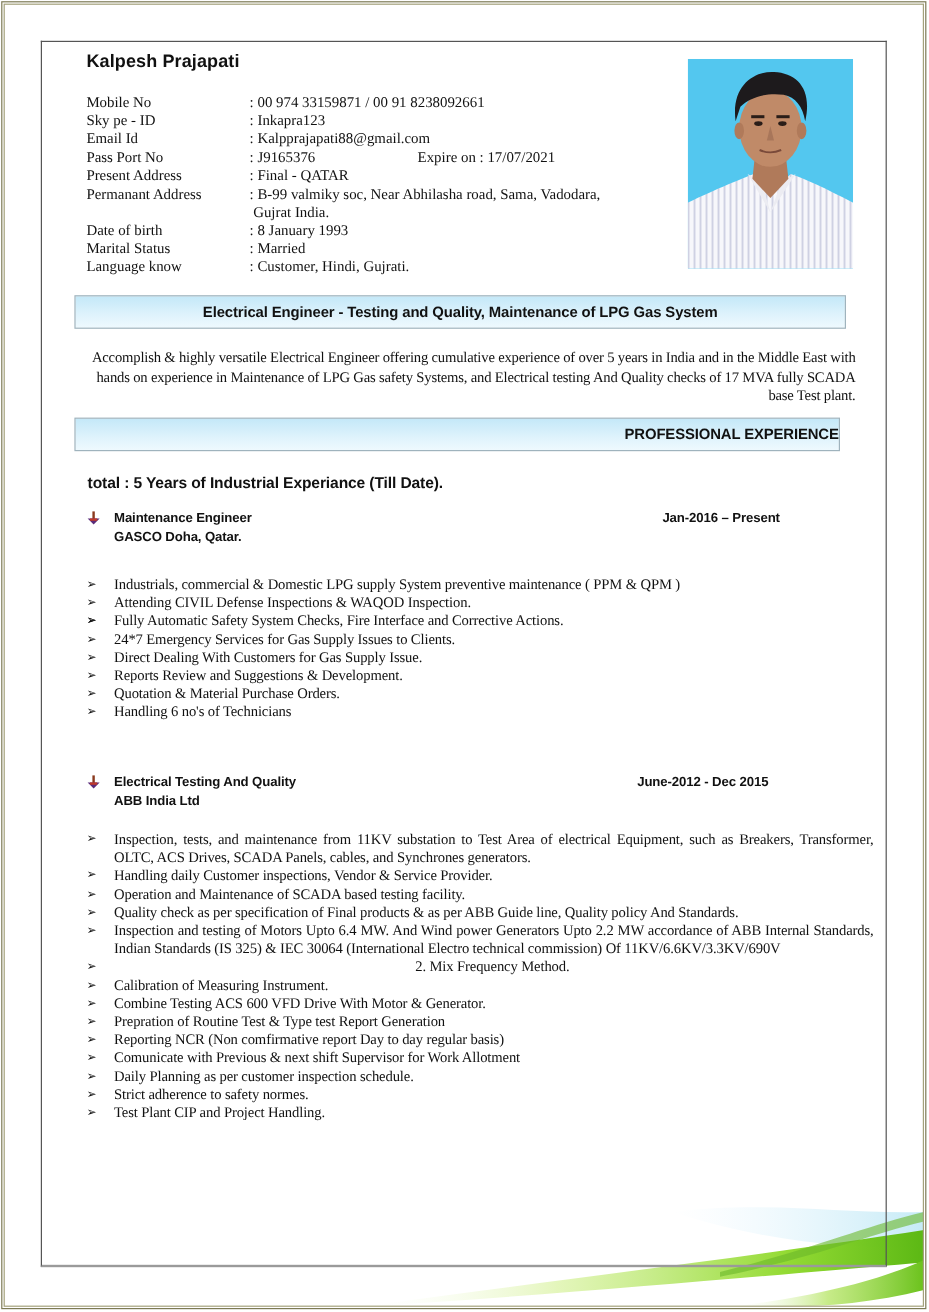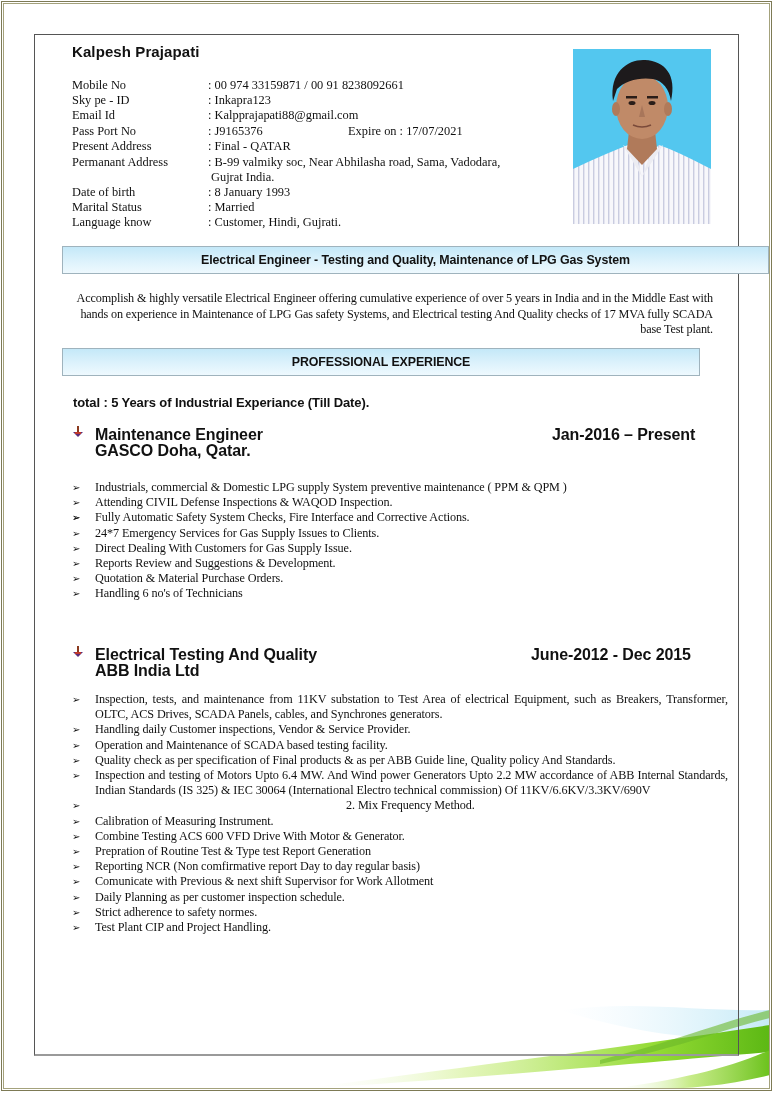--- a/index.html
+++ b/index.html
@@ -50,21 +50,21 @@
       position: absolute; left: 73px; top: 291px; width: 640px;
       line-height: 15.5px; font-size: 12.2px; text-align: right;
       letter-spacing: -0.15px;
     }
     .total {
       left: 73px; top: 395px; font-family: "Liberation Sans", "DejaVu Sans", sans-serif;
       font-weight: bold; font-size: 13px; letter-spacing: -0.1px;
     }
     .job-head {
       font-family: "Liberation Sans", "DejaVu Sans", sans-serif;
-      font-weight: bold; font-size: 16px; letter-spacing: -0.1px;
+      font-weight: bold; font-size: 11px; letter-spacing: -0.1px;
     }
     .job-icon {
       position: absolute; width: 12px; height: 12px;
     }
     .bullets { position: absolute; left: 72px; width: 656px; }
     .bullet {
       position: relative; padding-left: 23px; line-height: 15.2px;
       font-size: 12.2px; letter-spacing: -0.1px;
     }
     .bullet .arrow {
@@ -163,27 +163,27 @@
 
     <rect x="53" y="47" width="11" height="2.5" fill="#2a1d18"></rect>
     <rect x="74" y="47" width="11" height="2.5" fill="#2a1d18"></rect>
     <ellipse cx="59" cy="54" rx="3.5" ry="2" fill="#2a1d18"></ellipse>
     <ellipse cx="79" cy="54" rx="3.5" ry="2" fill="#2a1d18"></ellipse>
     <path d="M69 56 L 66 68 L 72 68 Z" fill="#a8765a"></path>
     <path d="M60 76 Q 69 80 78 76" stroke="#7a4a3a" stroke-width="1.6" fill="none"></path>
   </svg>
 </div>
 
-<div class="banner" style="top:246px; width:707px;">
+<div class="banner" style="top:246px; width:643px;">
   <span>Electrical Engineer - Testing and Quality, Maintenance of LPG Gas System</span>
 </div>
 
 <div class="summary">Accomplish &amp; highly versatile Electrical Engineer offering cumulative experience of over 5 years in India and in the Middle East with hands on experience in  Maintenance of LPG Gas safety Systems, and Electrical testing And Quality checks of  17 MVA fully SCADA base Test plant.</div>
 
-<div class="banner" style="top:348px; width:638px;">
+<div class="banner" style="top:348px; width:638px;justify-content:flex-end;">
   <span>PROFESSIONAL EXPERIENCE</span>
 </div>
 
 <div class="abs total">total :  5 Years of Industrial Experiance  (Till Date).</div>
 
 <svg class="job-icon" style="left:72px; top:426px" viewBox="0 0 12 12">
   <rect x="5" y="0" width="2" height="7" fill="#8a3a1e"></rect>
   <path d="M1 6 L 11 6 L 6 11 Z" fill="#5a2c7a"></path>
   <rect x="3" y="6" width="6" height="2" fill="#c0392b"></rect>
 </svg>

